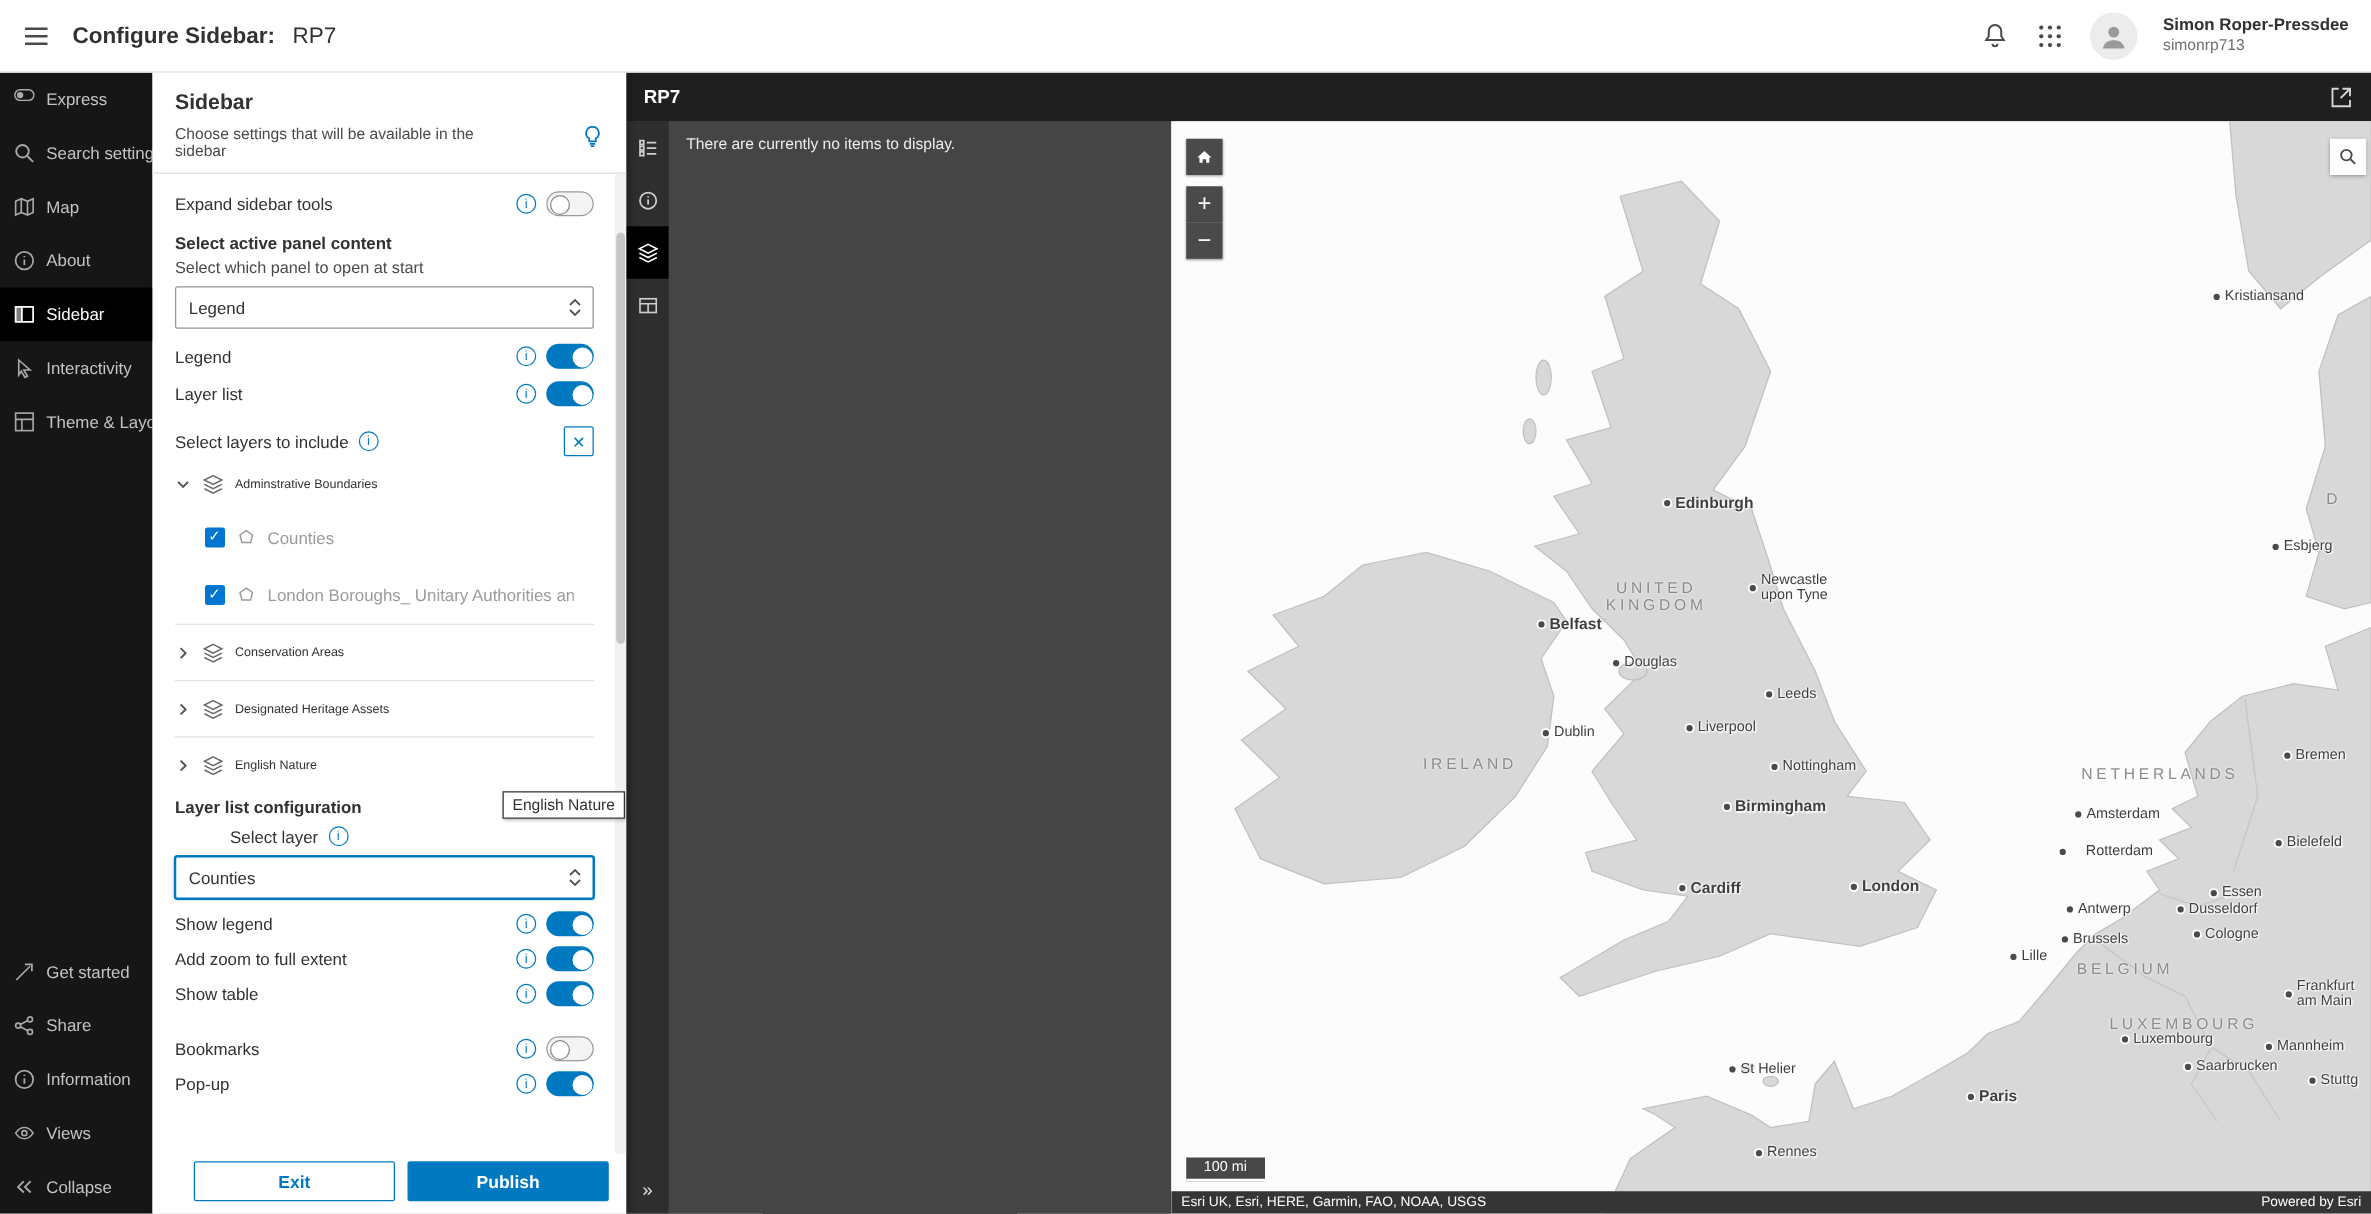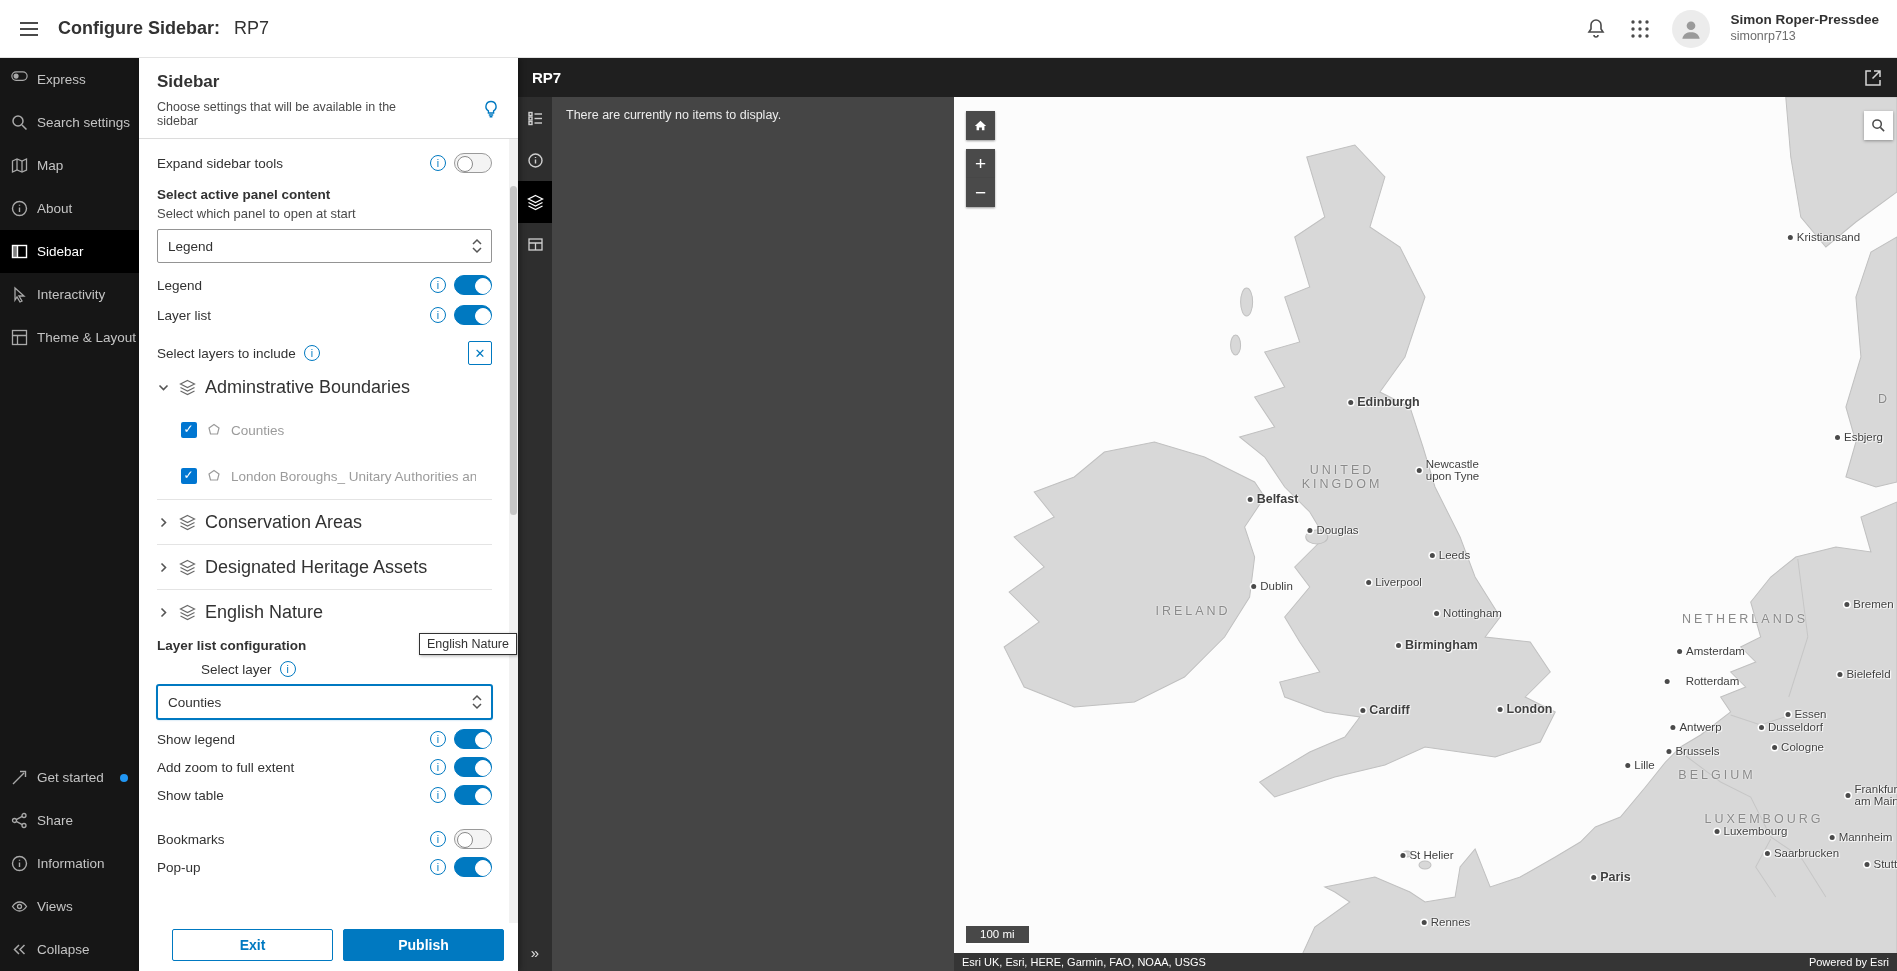--- a/index.html
+++ b/index.html
@@ -15,21 +15,21 @@
   .icon-btn { width:24px; height:24px; color:#4a4a4a; cursor:pointer; }
   .avatar { width:38px; height:38px; border-radius:50%; background:#ececec; display:flex; align-items:center; justify-content:center; overflow:hidden; }
   .user-block { line-height:1.25; }
   .user-name { font-size:13.5px; font-weight:700; color:#323232; }
   .user-handle { font-size:12.5px; color:#6e6e6e; }
 
   
   .main { display:flex; height:913px; }
 
   
-  .sidenav { width:139px; background:#161616; color:#c4c4c4; display:flex; flex-direction:column; font-size:13.5px; flex:none; }
+  .sidenav { width:122px; background:#161616; color:#c4c4c4; display:flex; flex-direction:column; font-size:13.5px; flex:none; }
   .nav-item { height:43px; display:flex; align-items:center; gap:9px; padding:0 11px; cursor:pointer; white-space:nowrap; }
   .nav-item .nico { width:17px; height:17px; flex:none; color:#a9a9a9; }
   .nav-item.active { background:#000; color:#fff; }
   .nav-item.active .nico { color:#fff; }
   .nav-spacer { flex:1; }
   .nav-dot { width:8px; height:8px; border-radius:50%; background:#2196f3; margin-left:auto; }
 
   
   .config { width:379px; background:#fff; flex:none; display:flex; flex-direction:column; position:relative; z-index:20; box-shadow:2px 0 6px rgba(0,0,0,.35); }
   .config-head { padding:14px 18px 10px 18px; border-bottom:1px solid #dcdcdc; }
@@ -56,21 +56,21 @@
   .section-h { font-size:13.5px; font-weight:700; color:#323232; margin:10px 0 4px; }
   .sub-h { font-size:13px; color:#4a4a4a; margin:2px 0 8px; }
 
   .sel { height:34px; border:1px solid #949494; border-radius:2px; background:#fff; display:flex; align-items:center; justify-content:space-between; padding:0 8px 0 10px; font-size:13.5px; color:#323232; cursor:pointer; margin-bottom:6px; }
   .sel.focused { border-color:transparent; outline:2px solid #0079c1; outline-offset:-1px; box-shadow:0 1px 2px rgba(0,121,193,.4); }
   .updown { width:12px; height:16px; color:#555; flex:none; }
 
   .close-btn { width:24px; height:24px; border:1px solid #0079c1; background:#fff; color:#0079c1; border-radius:2px; font-size:13px; line-height:21px; text-align:center; cursor:pointer; flex:none; }
   .close-btn::before { content:"\2715"; }
 
-  .tree-parent { display:flex; align-items:center; gap:9px; height:40px; font-size:18px; color:#323232; cursor:pointer; }
+  .tree-parent { display:flex; align-items:center; gap:9px; height:40px; font-size:10px; color:#323232; cursor:pointer; }
   .tree-child { display:flex; align-items:center; gap:9px; height:46px; padding-left:24px; font-size:13.5px; color:#9b9b9b; cursor:pointer; }
   .tree-child .clbl { white-space:nowrap; overflow:hidden; max-width:245px; }
   .chev { width:13px; height:13px; color:#555; flex:none; }
   .lyr-ico { width:17px; height:17px; color:#6a6a6a; flex:none; }
   .poly-ico { width:16px; height:16px; color:#9b9b9b; flex:none; }
   .cb { width:16px; height:16px; background:#0076d1; border-radius:2px; position:relative; flex:none; cursor:pointer; }
   .cb::after { content:"\2713"; position:absolute; color:#fff; font-size:12px; left:2.5px; top:-0.5px; }
   .hr { border-top:1px solid #e4e4e4; }
 
   .config-status { background:#f4f4f4; border-top:1px solid #dcdcdc; height:50px; display:flex; align-items:center; gap:9px; padding:0 14px; }

